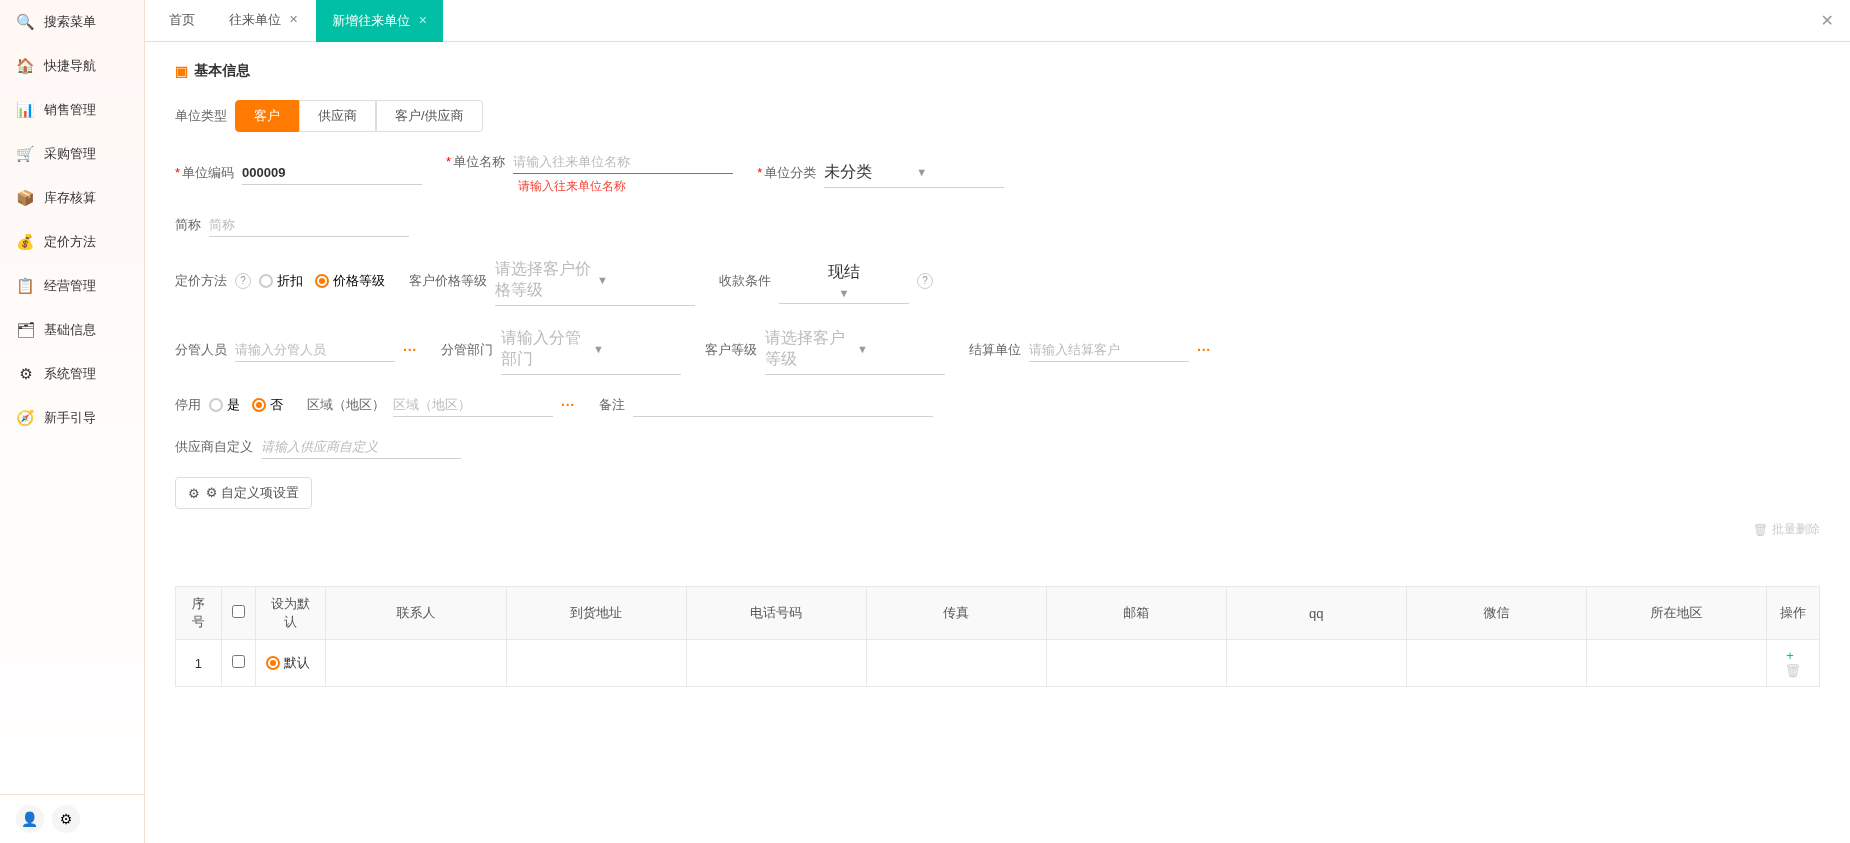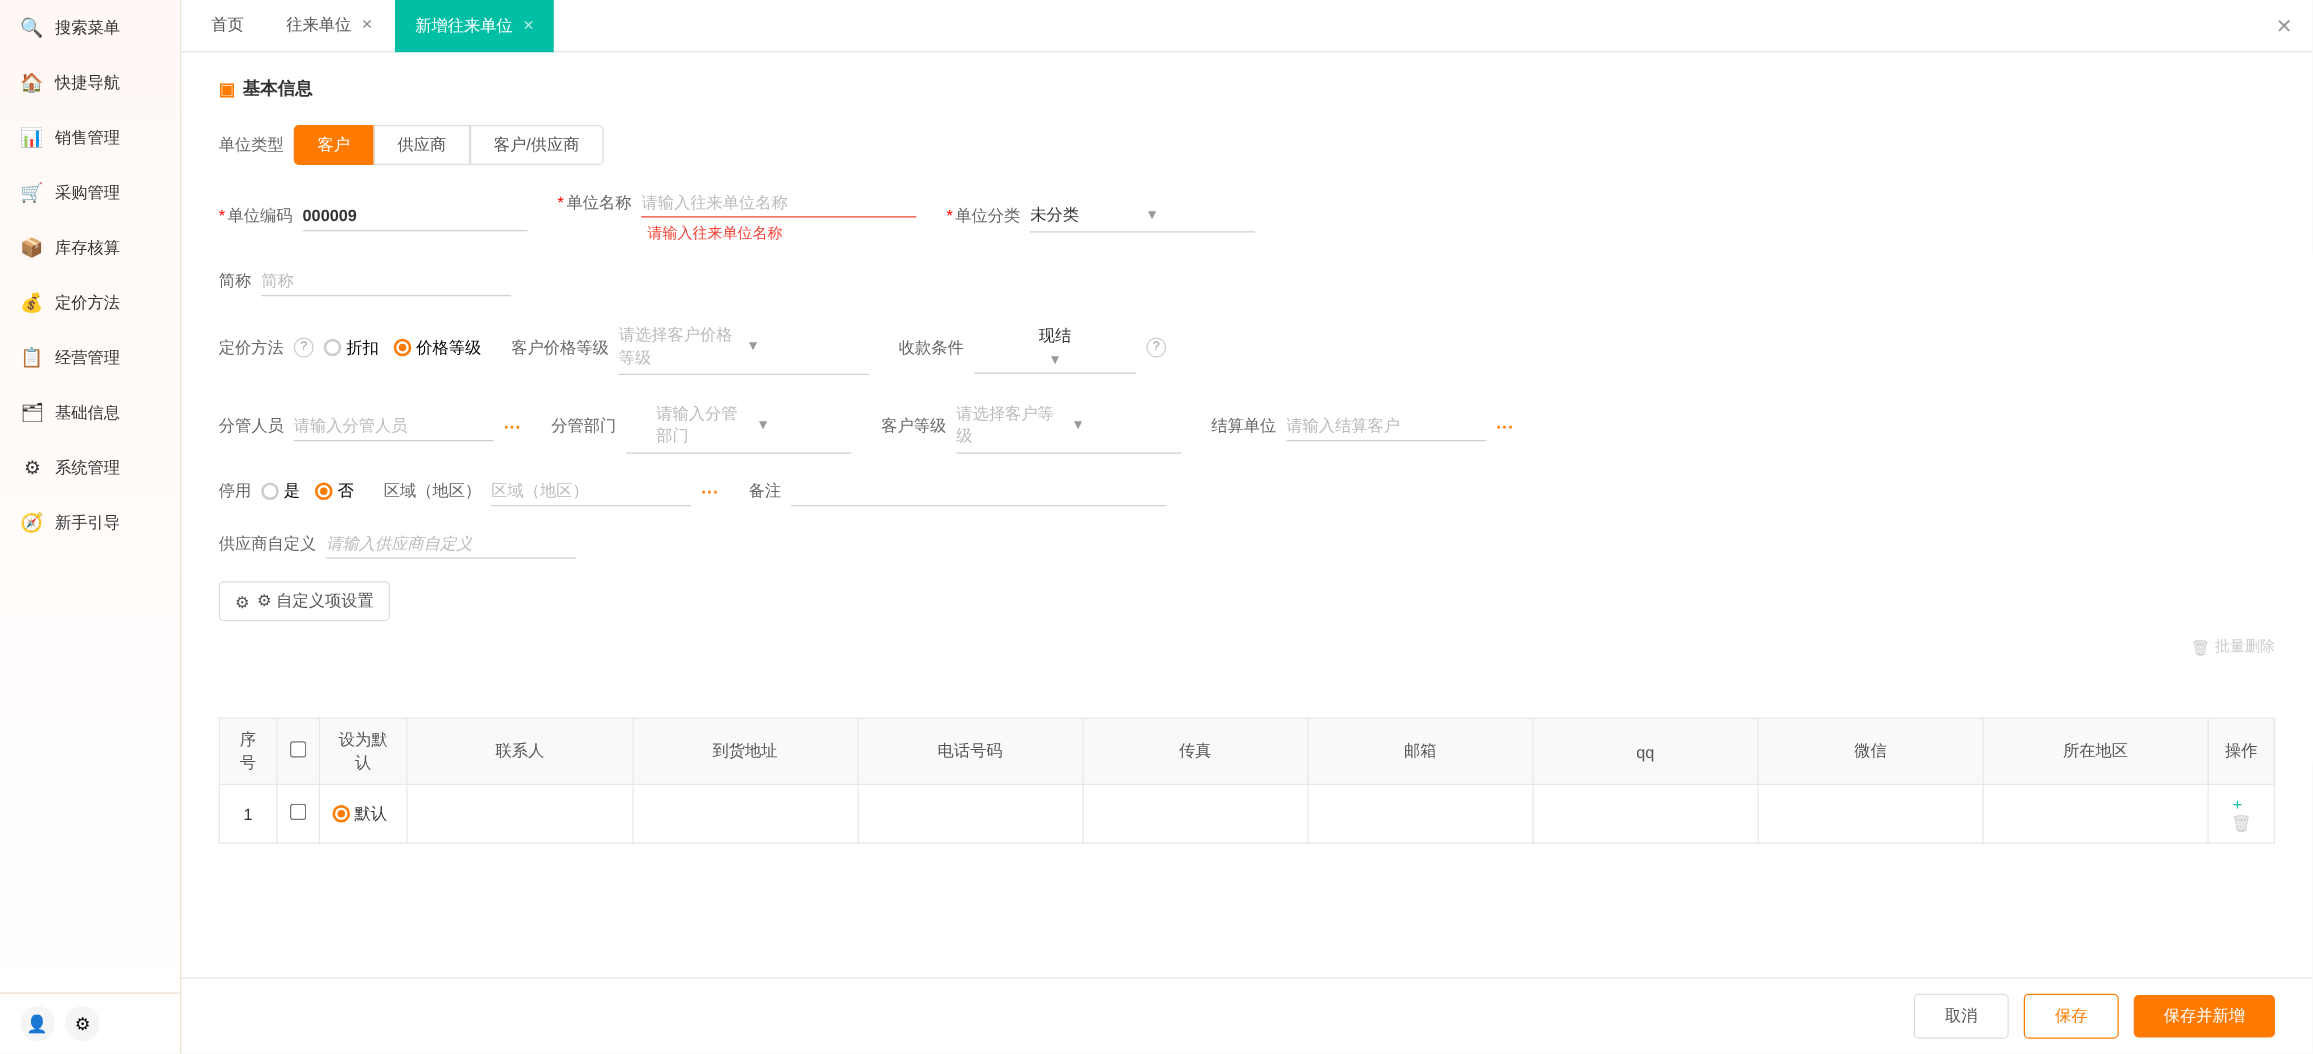--- a/index.html
+++ b/index.html
@@ -187,21 +187,21 @@
 
     .form-select {
       display: flex;
       align-items: center;
       gap: 4px;
       border-bottom: 1px solid #d0d0d0;
       padding: 4px 0;
       min-width: 150px;
       cursor: pointer;
     }
-    .form-select span { flex: 1; color: #333; font-size: 13px; }
+    .form-select span { flex: 1; color: #333; font-size: 16px; }
     .form-select .chevron { color: #999; font-size: 11px; }
 
     .more-btn {
       color: #ff7a00;
       cursor: pointer;
       font-size: 14px;
       font-weight: bold;
     }
 
     .radio-group {
@@ -505,21 +505,21 @@
 
     <div class="form-row">
       <div class="form-field">
         <span class="form-label">分管人员</span>
         <input type="text" class="form-input" style="width: 160px;" placeholder="请输入分管人员">
         <span class="more-btn">···</span>
       </div>
       <div class="form-field">
         <span class="form-label">分管部门</span>
         <div class="form-select" style="min-width:180px;">
-          <span style="color:#bbb;margin-left:24px;">请输入分管部门</span>
+          <span style="color:#bbb;">请输入分管部门</span>
           <span class="chevron">▼</span>
         </div>
       </div>
       <div class="form-field">
         <span class="form-label">客户等级</span>
         <div class="form-select" style="min-width:180px;">
           <span style="color:#bbb;">请选择客户等级</span>
           <span class="chevron">▼</span>
         </div>
       </div>
@@ -611,18 +611,13 @@
           <td>
             <span style="color:#00bfa5;cursor:pointer;margin-right:6px;">+</span>
             <span style="color:#ccc;cursor:pointer;">🗑</span>
           </td>
         </tr>
       </tbody>
     </table>
 
   </div>
 
-  <div class="footer-bar">
-    <button class="btn-cancel">取消</button>
-    <button class="btn-save">保存</button>
-    <button class="btn-save-new">保存并新增</button>
-  </div>
 </div>
 
 </body></html>

